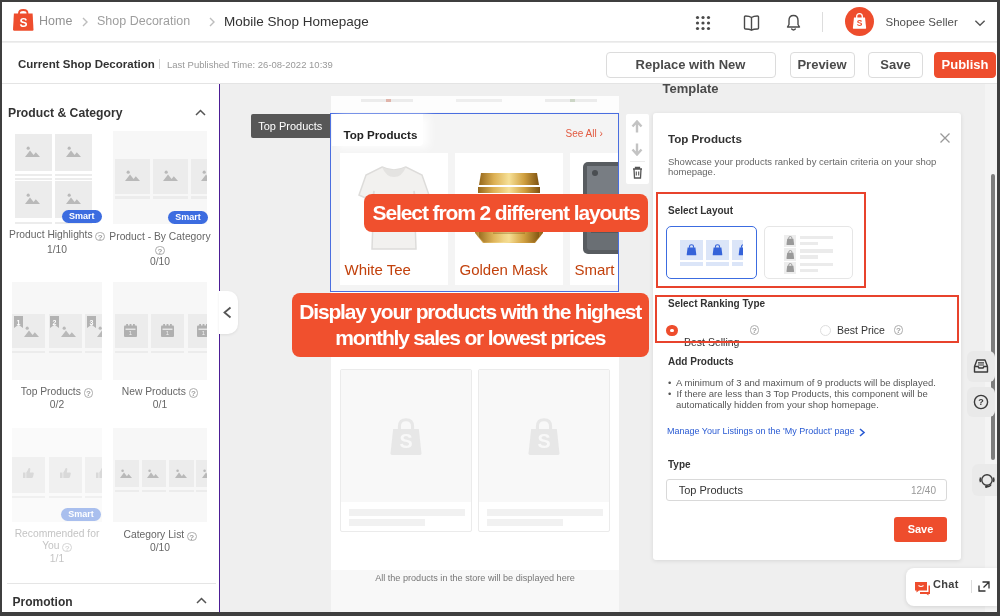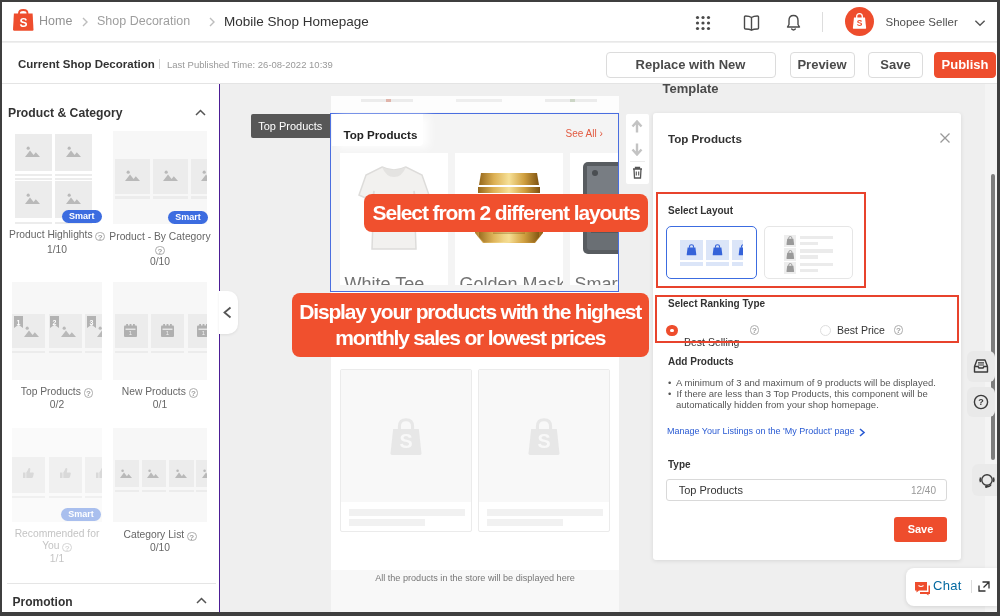--- a/index.html
+++ b/index.html
@@ -20,21 +20,21 @@
 #sidebar{left:2px;top:84px;width:218px;height:527.5px;background:#fff;border-right:1px solid #4c1d95;z-index:4;}
 .tile{position:absolute;background:#ececec;}
 .tilebar{position:absolute;background:#ececec;}
 .cardlabel{position:absolute;font-size:10.3px;color:#666;text-align:center;line-height:12.5px;}
 .smart{position:absolute;background:#3c6ce0;color:#fff;font-size:9px;font-weight:bold;text-align:center;border-radius:7px;line-height:13px;z-index:3;}
 
 #phonecol{left:331px;top:96px;width:288px;height:515.5px;background:#f8f8f8;z-index:1;}
 #topstrip{left:331px;top:96px;width:288px;height:16px;background:#fdfdfd;z-index:2;}
 #section{left:329.5px;top:112.5px;width:289px;height:179.5px;background:#f4f4f4;border:1.5px solid #4a6ee0;z-index:2;}
 .pcard{position:absolute;background:#fff;top:39.5px;height:132px;width:108px;}
-.pname{position:absolute;left:5px;top:121px;font-size:18px;color:#737373;white-space:nowrap;}
+.pname{position:absolute;left:5px;top:108px;font-size:15px;color:#c2410c;white-space:nowrap;}
 .pcard{overflow:hidden;}
 #graylabel{left:251px;top:113.5px;width:78.5px;height:24px;background:#575757;color:#fff;font-size:11px;line-height:24px;text-align:center;border-radius:2px 0 0 2px;z-index:3;}
 #secttools{left:625.5px;top:113.5px;width:23px;height:70.5px;background:#fff;border-radius:2px;z-index:2;}
 #collapsetab{left:218.5px;top:291px;width:19.5px;height:43px;background:#fff;border-radius:0 10px 10px 0;z-index:5;box-shadow:0 1px 3px rgba(0,0,0,.08);}
 .tooltip{position:absolute;background:#f0502e;color:#fff;border-radius:8px;text-align:center;font-weight:bold;z-index:10;}
 
 #panel{left:653px;top:113px;width:307.5px;height:446.5px;background:#fff;border-radius:3px;box-shadow:0 1px 4px rgba(0,0,0,.1);z-index:6;}
 .ptitle{position:absolute;font-size:11.6px;font-weight:bold;color:#333;}
 .plabel{position:absolute;font-size:10px;font-weight:bold;color:#333;}
 .redbox{position:absolute;border:2px solid #e8432c;z-index:7;}
@@ -410,20 +410,21 @@
   <div class="abs" style="left:0;top:248px;width:288px;font-size:9.1px;color:#777;text-align:center;margin-top:33px;">All the products in the store will be displayed here</div>
 </div>
 
 <div class="tooltip" style="left:364px;top:193.5px;width:284px;height:38.8px;font-size:21px;letter-spacing:-1.1px;line-height:38.8px;">Select from 2 different layouts</div>
 <div class="tooltip" style="left:292px;top:293px;width:356.5px;height:64px;font-size:21px;letter-spacing:-1.2px;line-height:26px;padding-top:6px;">Display your products with the highest<br>monthly sales or lowest prices</div>
 <div class="abs" id="panel">
   <span class="ptitle abs" style="left:15px;top:18.5px;">Top Products</span>
   <svg class="abs" style="left:286px;top:18.5px;" width="12" height="12" viewBox="0 0 12 12">
       <path d="M1.5 1.5 L10.5 10.5 M10.5 1.5 L1.5 10.5" stroke="#999" stroke-width="1.3"></path>
     </svg>
+  <div class="abs" style="left:15px;top:43.5px;width:286px;font-size:9.5px;color:#666;line-height:10.7px;">Showcase your products ranked by certain criteria on your shop homepage.</div>
   <div class="redbox" style="left:2.9px;top:78.9px;width:210.6px;height:95.9px;"></div>
   <span class="plabel abs" style="left:15px;top:91.5px;">Select Layout</span>
 
   <div class="abs" style="left:13.3px;top:112.9px;width:91px;height:53px;border:1.5px solid #3c6ce0;border-radius:5px;background:#fff;">
     <div class="abs" style="left:13.2px;top:13.1px;width:63px;height:30px;overflow:hidden;">
       <div class="abs" style="left:0;top:0;width:22.5px;height:20.3px;background:#dbe5f8;"></div>
       <div class="abs" style="left:26px;top:0;width:22.5px;height:20.3px;background:#dbe5f8;"></div>
       <div class="abs" style="left:52px;top:0;width:22.5px;height:20.3px;background:#dbe5f8;"></div>
       <div class="abs" style="left:0;top:22.5px;width:22.5px;height:3.4px;background:#dbe5f8;"></div>
       <div class="abs" style="left:26px;top:22.5px;width:22.5px;height:3.4px;background:#dbe5f8;"></div>
@@ -507,18 +508,18 @@
     <path d="M9 15.8 Q12 15.8 13 13.5" fill="none" stroke="#3a3a3a" stroke-width="1.4"></path>
     <circle cx="8.2" cy="15.8" r="1.2" fill="#3a3a3a"></circle>
   </svg>
 </div>
 <div class="abs" id="chat">
   <svg class="abs" style="left:8px;top:13px;" width="17" height="15" viewBox="0 0 17 15">
     <path d="M1 1 L13 1 L13 9.5 L5 9.5 L2.5 11.5 L2.5 9.5 L1 9.5 Z" fill="#ee4d2d"></path>
     <path d="M14.5 4.5 L16 4.5 L16 13 L14.5 13 L14.5 14.5 L12.5 13 L6 13 L6 11 L14.5 11 Z" fill="#ee4d2d"></path>
     <path d="M4.5 4.5 Q7 6.5 9.5 4.5" stroke="#fff" stroke-width="1.2" fill="none"></path>
   </svg>
-  <span class="abs" style="left:27px;top:10px;font-size:13px;font-weight:normal;color:#0369a1;letter-spacing:.3px;">Chat</span>
+  <span class="abs" style="left:27px;top:10px;font-size:11px;font-weight:bold;color:#404040;letter-spacing:.3px;">Chat</span>
   <div class="abs" style="left:64.5px;top:12px;width:1px;height:13px;background:#ddd;"></div>
   <svg class="abs" style="left:72px;top:13px;" width="12" height="11" viewBox="0 0 12 11">
     <path d="M4.5 1 L11 1 L11 7.5 M11 1 L5.5 6.5 M1 4.5 L1 10 L7.5 10" stroke="#333" stroke-width="1.3" fill="none"></path>
   </svg>
 </div>
 
 </body></html>

